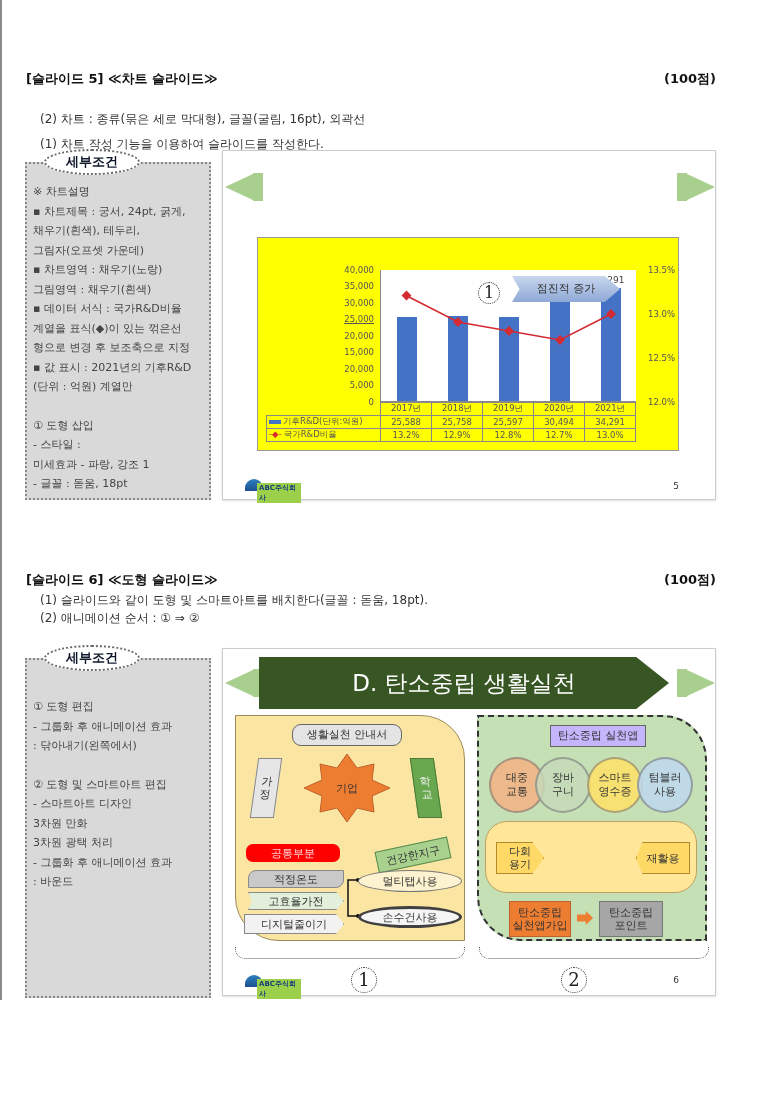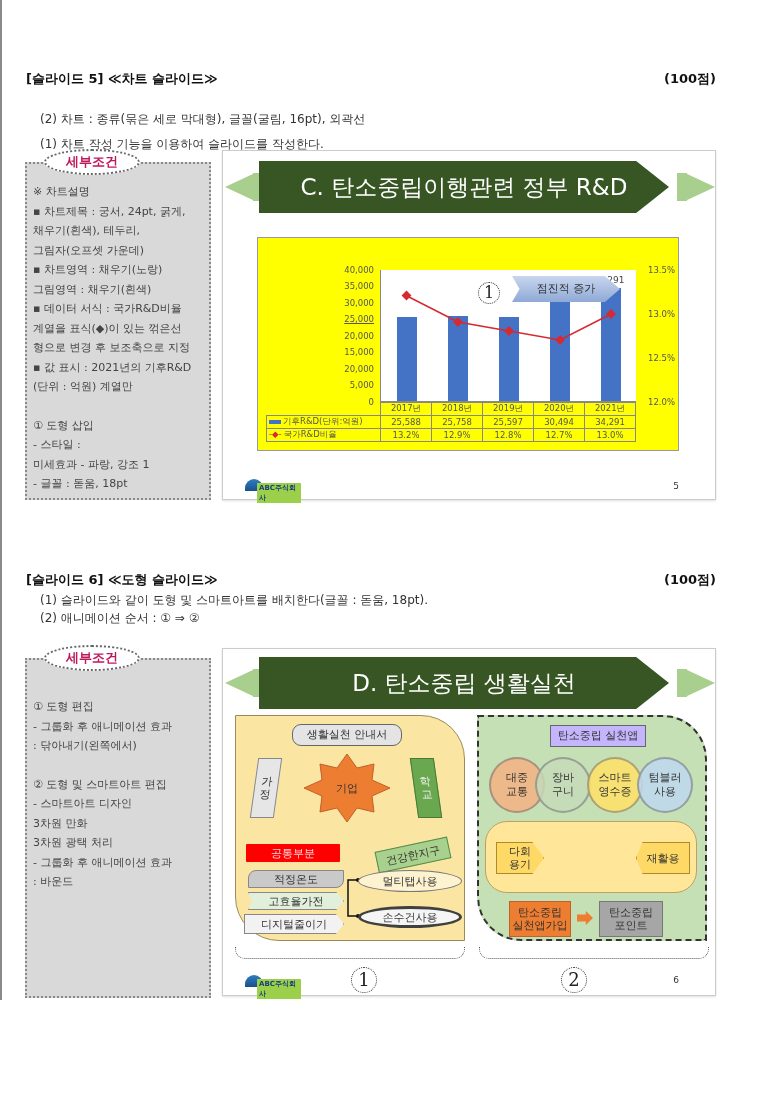--- a/index.html
+++ b/index.html
@@ -2,21 +2,21 @@
 <html><head>
 <meta charset="utf-8">
 <style>
   * { box-sizing: border-box; margin: 0; padding: 0; }
   body { width: 773px; height: 1093px; background: #ffffff; position: relative; overflow: hidden; font-family: "DejaVu Sans", sans-serif; color: #222; }
   .left-rule { position: absolute; left: 0; top: 0; width: 2px; height: 1000px; background: #8a8a8a; }
   .sec-head { position: absolute; left: 26px; width: 690px; font-weight: bold; font-size: 13px; color: #111; }
   .sec-head .pts { position: absolute; right: 0; top: 0; }
   .req { position: absolute; left: 40px; font-size: 12px; color: #333; }
   .cond-box { position: absolute; left: 25px; width: 186px; background: #d9d9d9; border: 2px dotted #888; font-size: 11px; color: #444; line-height: 19.5px; padding: 18px 4px 4px 6px; }
-  .cond-title { position: absolute; left: 44px; width: 96px; height: 26px; background: #fff; border: 2px dotted #666; border-radius: 50%; text-align: center; font-weight: bold; font-size: 13px; line-height: 22px; color: #be185d; }
+  .cond-title { position: absolute; left: 44px; width: 96px; height: 26px; background: #fff; border: 2px dotted #666; border-radius: 50%; text-align: center; font-weight: bold; font-size: 13px; line-height: 22px; color: #0f172a; }
   .cond-line { white-space: nowrap; }
   .slide { position: absolute; left: 222px; width: 494px; background: #fff; border: 1px solid #ccc; box-shadow: 0 1px 2px #ddd; }
   .banner-wrap { position: absolute; left: 0; width: 494px; height: 52px; }
   .banner-arrow-l { position: absolute; left: 2px; top: 12px; width: 0; height: 0; border-top: 14px solid transparent; border-bottom: 14px solid transparent; border-right: 30px solid #a9cf8f; }
   .banner-bar-l { position: absolute; left: 30px; top: 12px; width: 10px; height: 28px; background: #a9cf8f; }
   .banner-arrow-r { position: absolute; right: 2px; top: 12px; width: 0; height: 0; border-top: 14px solid transparent; border-bottom: 14px solid transparent; border-left: 30px solid #a9cf8f; }
   .banner-bar-r { position: absolute; right: 30px; top: 12px; width: 10px; height: 28px; background: #a9cf8f; }
   .banner { position: absolute; left: 36px; top: 0; width: 410px; height: 52px; background: #375623; clip-path: polygon(0 0, 92% 0, 100% 50%, 92% 100%, 0 100%); color: #fff; font-size: 23px; text-align: center; line-height: 52px; }
   .logo { position: absolute; left: 22px; width: 56px; height: 14px; }
   .logo .swoosh { position: absolute; left: 0; top: 0; width: 18px; height: 12px; border-radius: 12px 12px 0 0; background: linear-gradient(#2f7fc0, #1a4f8f); }
@@ -78,21 +78,20 @@
   <div class="cond-line">  - 글꼴 : 돋움, 18pt</div>
 </div>
 <div class="cond-title" style="top:149px;">세부조건</div>
 
 <div class="slide" style="top:150px; height:350px;">
   <div class="banner-wrap" style="top:10px;">
     <div class="banner-arrow-l"></div>
     <div class="banner-bar-l"></div>
     <div class="banner-arrow-r"></div>
     <div class="banner-bar-r"></div>
-    <div class="banner">C. 탄소중립이행관련 정부 R&amp;D</div>
   </div>
 
   <div class="chart-area">
 
     <div class="ytick" style="left:72px; top:27px;">40,000</div>
     <div class="ytick" style="left:72px; top:43px;">35,000</div>
     <div class="ytick" style="left:72px; top:60px;">30,000</div>
     <div class="ytick" style="left:72px; top:76px;text-decoration:underline;">25,000</div>
     <div class="ytick" style="left:72px; top:93px;">20,000</div>
     <div class="ytick" style="left:72px; top:109px;">15,000</div>
@@ -199,21 +198,21 @@
     <div class="scroll" style="left:56px; top:8px; width:110px; background:#e4e4e4;border-radius:9px;">생활실천 안내서</div>
     <div class="abs txtc" style="left:18px; top:42px; width:24px; height:60px; background:#e6e6e6; border:1px solid #888; transform:skewX(-8deg); font-size:11px; line-height:13px; white-space:pre; color:#333;">가
 정</div>
     <svg class="abs" style="left:68px; top:38px;" width="86" height="68">
       <polygon points="43,0 53,14 70,10 68,26 86,34 68,42 70,58 53,54 43,68 33,54 16,58 18,42 0,34 18,26 16,10 33,14" fill="#ed7d31" stroke="#c0602a" stroke-width="1"></polygon>
     </svg>
     <div class="abs txtc" style="left:68px; top:38px; width:86px; height:68px; font-size:11px; color:#333;">기업</div>
     <div class="abs txtc" style="left:178px; top:42px; width:24px; height:60px; background:#6aa84f; border:1px solid #4a7a35; transform:skewX(8deg); font-size:11px; line-height:13px; white-space:pre; color:#f0f0f0;">학
 교</div>
 
-    <div class="abs txtc" style="left:10px; top:128px; width:94px; height:18px; background:#ff0000; border-radius:1px; font-size:11px; color:#ffd0d0;">공통부분</div>
+    <div class="abs txtc" style="left:10px; top:128px; width:94px; height:18px; background:#ff0000; border-radius:7px; font-size:11px; color:#ffd0d0;">공통부분</div>
     <div class="abs txtc" style="left:140px; top:128px; width:74px; height:22px; background:#a9d18e; border:1px solid #5a8a4a; transform:rotate(-12deg); font-size:11px; color:#333;">건강한지구</div>
 
     <div class="abs txtc" style="left:12px; top:154px; width:96px; height:18px; background:#c9c9c9; border:1px solid #888; border-radius:8px 0 8px 0; font-size:11px; color:#333;">적정온도</div>
     <div class="abs txtc" style="left:12px; top:176px; width:96px; height:18px; background:#e2efda; border:1px solid #888; clip-path:polygon(0 0,92% 0,100% 50%,92% 100%,0 100%,4% 50%); font-size:11px; color:#333;">고효율가전</div>
     <div class="abs txtc" style="left:8px; top:198px; width:100px; height:20px; background:#f2f2f2; border:1px solid #888; clip-path:polygon(0 0,92% 0,100% 50%,92% 100%,0 100%); font-size:11px; color:#333;">디지털줄이기</div>
 
     <svg class="abs" style="left:108px; top:160px;" width="20" height="46">
       <path d="M14,4 L4,4 L4,40 L14,40" fill="none" stroke="#111" stroke-width="1.5"></path>
       <circle cx="14" cy="4" r="2" fill="#111"></circle>
         <circle cx="14" cy="40" r="2" fill="#111"></circle>

